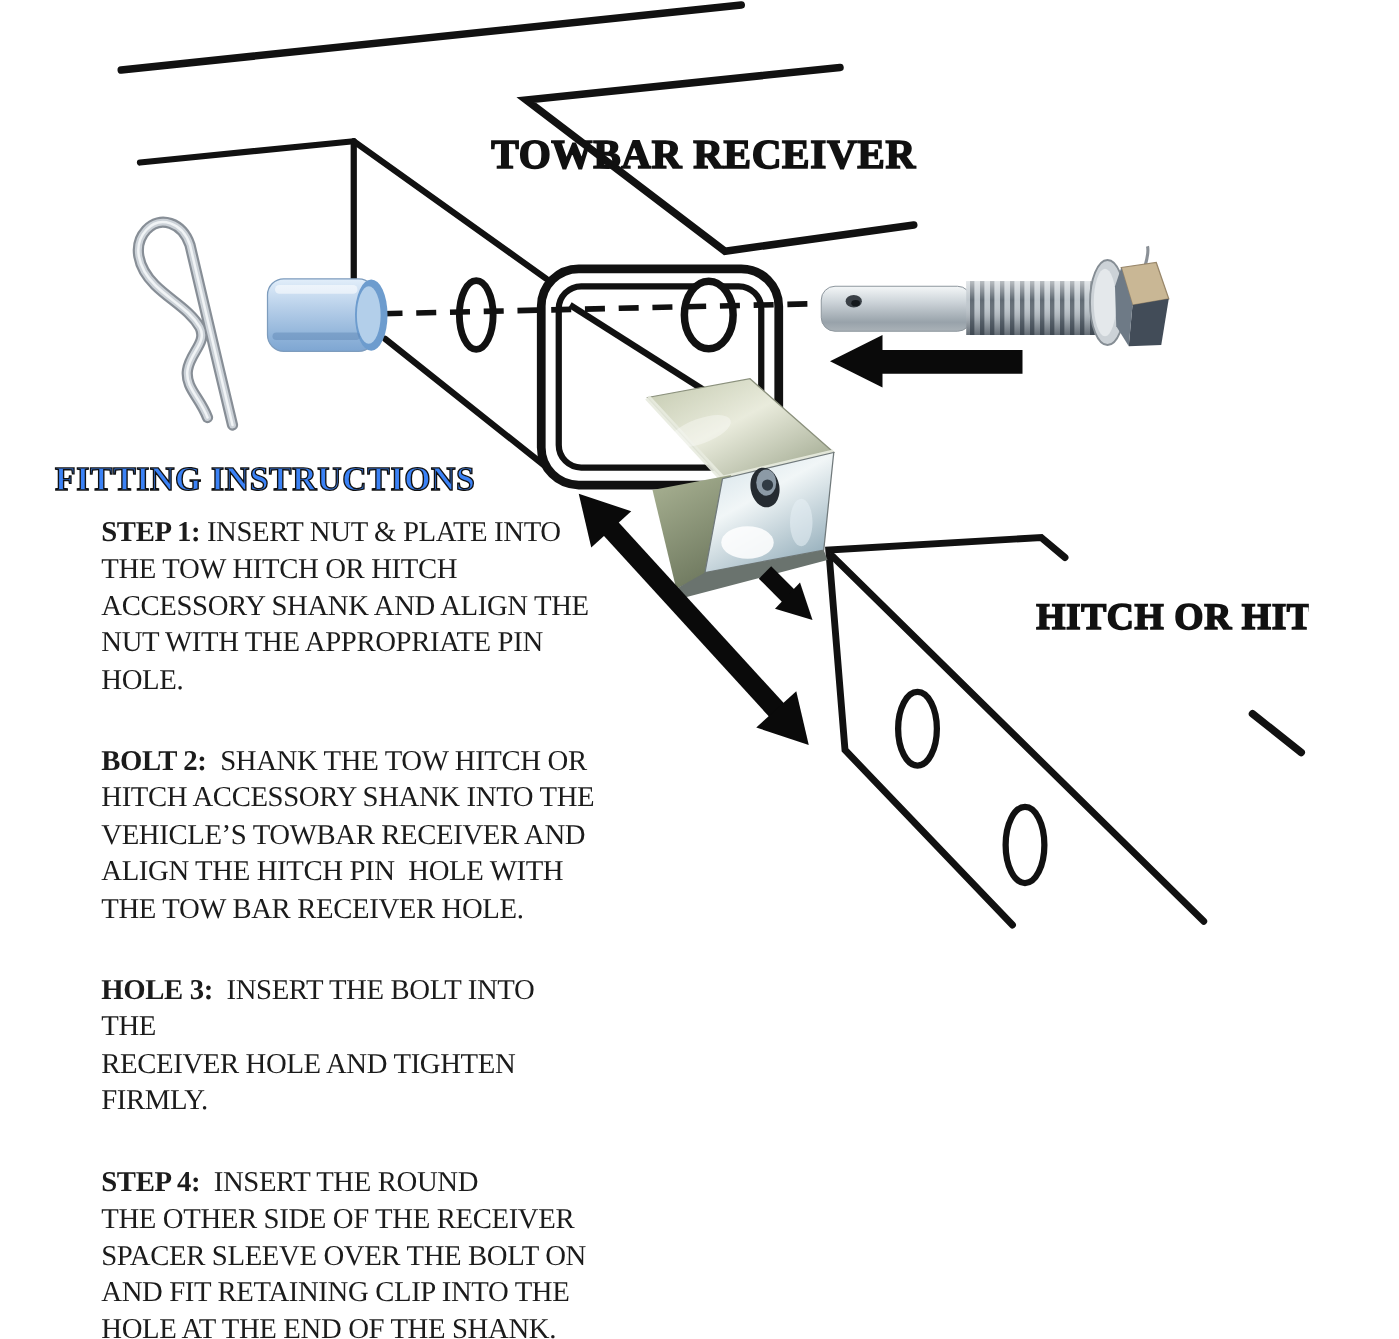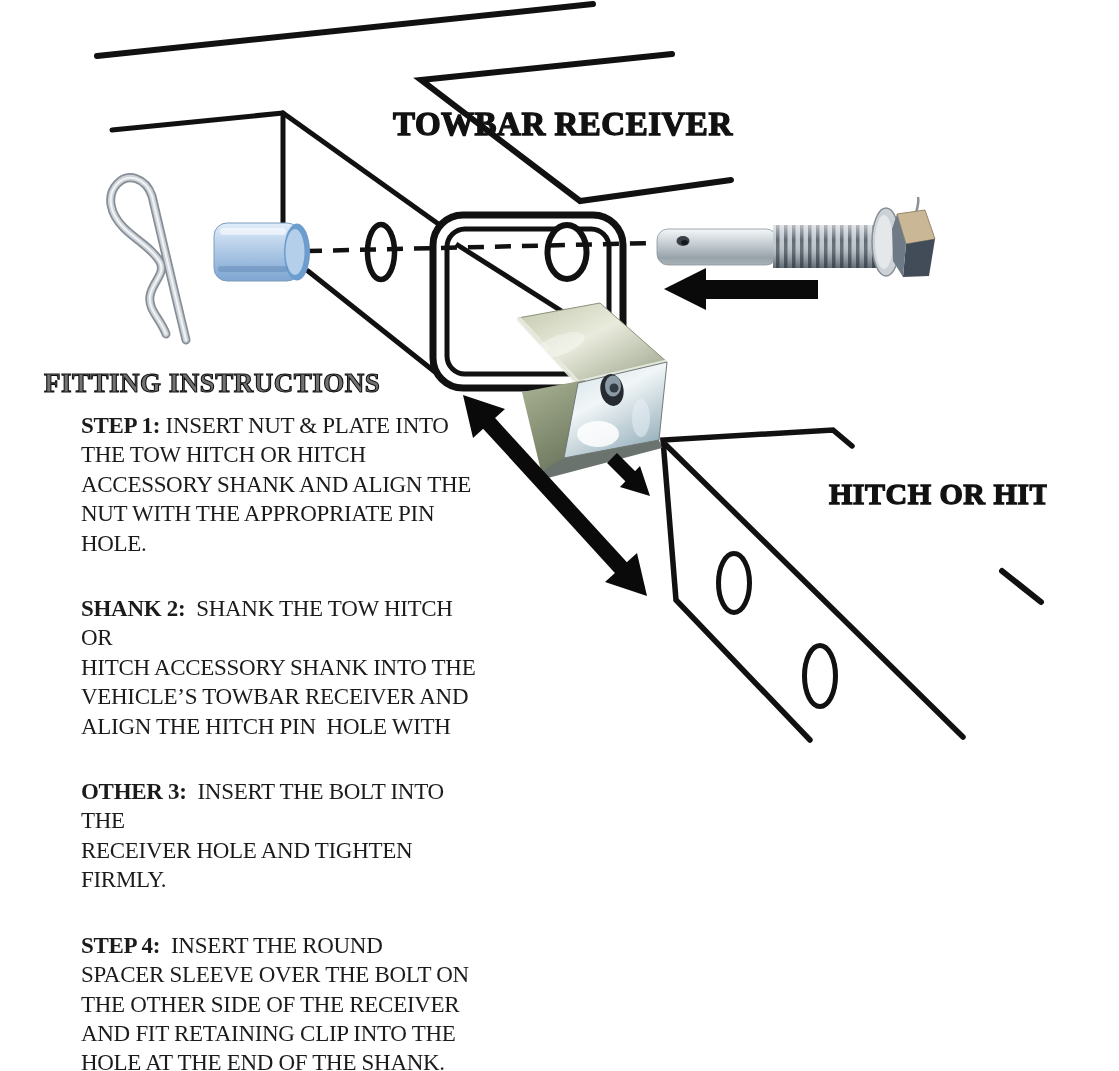--- a/index.html
+++ b/index.html
@@ -10,21 +10,21 @@
   .canvas svg{position:absolute;left:0;top:0;}
   .display-label{
     position:absolute;color:#111;font-weight:700;
     -webkit-text-stroke:1.3px #111;
     letter-spacing:.5px;white-space:nowrap;
   }
   .towbar-label{left:393px;top:106px;font-size:33px;}
   .hitch-label{left:828px;top:472px;width:268px;text-align:right;font-size:30px;line-height:43px;white-space:normal;}
   .instructions{position:absolute;left:36px;top:368px;width:440px;color:#1b1b1b;}
   .instructions .heading{
-    font-size:27px;font-weight:700;-webkit-text-stroke:1.1px #111;color:#737373;
+    font-size:27px;font-weight:700;-webkit-text-stroke:1.1px #111;color:#3b82f6;
     letter-spacing:.5px;margin-left:8px;margin-bottom:12px;
   }
   .step{margin-bottom:36px;font-size:23px;line-height:29.4px;letter-spacing:-0.3px;}
   .step .ln{white-space:pre-wrap;margin-left:45px;}
   .step b{font-weight:700;}
 </style>
 </head>
 <body>
 
 <div class="canvas">
@@ -181,34 +181,35 @@
 
     <div class="step">
       <div class="ln"><b>STEP 1:</b><span> INSERT NUT &amp; PLATE INTO</span></div>
       <div class="ln">THE TOW HITCH OR HITCH</div>
       <div class="ln">ACCESSORY SHANK AND ALIGN THE</div>
       <div class="ln">NUT WITH THE APPROPRIATE PIN</div>
       <div class="ln">HOLE.</div>
     </div>
 
     <div class="step">
-      <div class="ln"><b>SHANK 2:</b><span>  SHANK THE TOW HITCH OR</span></div>
+      <div class="ln"><b>BOLT 2:</b><span>  SHANK THE TOW HITCH OR</span></div>
       <div class="ln">HITCH ACCESSORY SHANK INTO THE</div>
       <div class="ln">VEHICLE’S TOWBAR RECEIVER AND</div>
       <div class="ln">ALIGN THE HITCH PIN  HOLE WITH</div>
-    </div>
-
-    <div class="step">
-      <div class="ln"><b>OTHER 3:</b><span>  INSERT THE BOLT INTO THE</span></div>
+      <div class="ln">THE TOW BAR RECEIVER HOLE.</div>
+    </div>
+
+    <div class="step">
+      <div class="ln"><b>HOLE 3:</b><span>  INSERT THE BOLT INTO THE</span></div>
       <div class="ln">RECEIVER HOLE AND TIGHTEN</div>
       <div class="ln">FIRMLY.</div>
     </div>
 
     <div class="step">
       <div class="ln"><b>STEP 4:</b><span>  INSERT THE ROUND</span></div>
+      <div class="ln">THE OTHER SIDE OF THE RECEIVER</div>
       <div class="ln">SPACER SLEEVE OVER THE BOLT ON</div>
-      <div class="ln">THE OTHER SIDE OF THE RECEIVER</div>
       <div class="ln">AND FIT RETAINING CLIP INTO THE</div>
       <div class="ln">HOLE AT THE END OF THE SHANK.</div>
     </div>
   </div>
 
 </div>
 
 </body></html>

